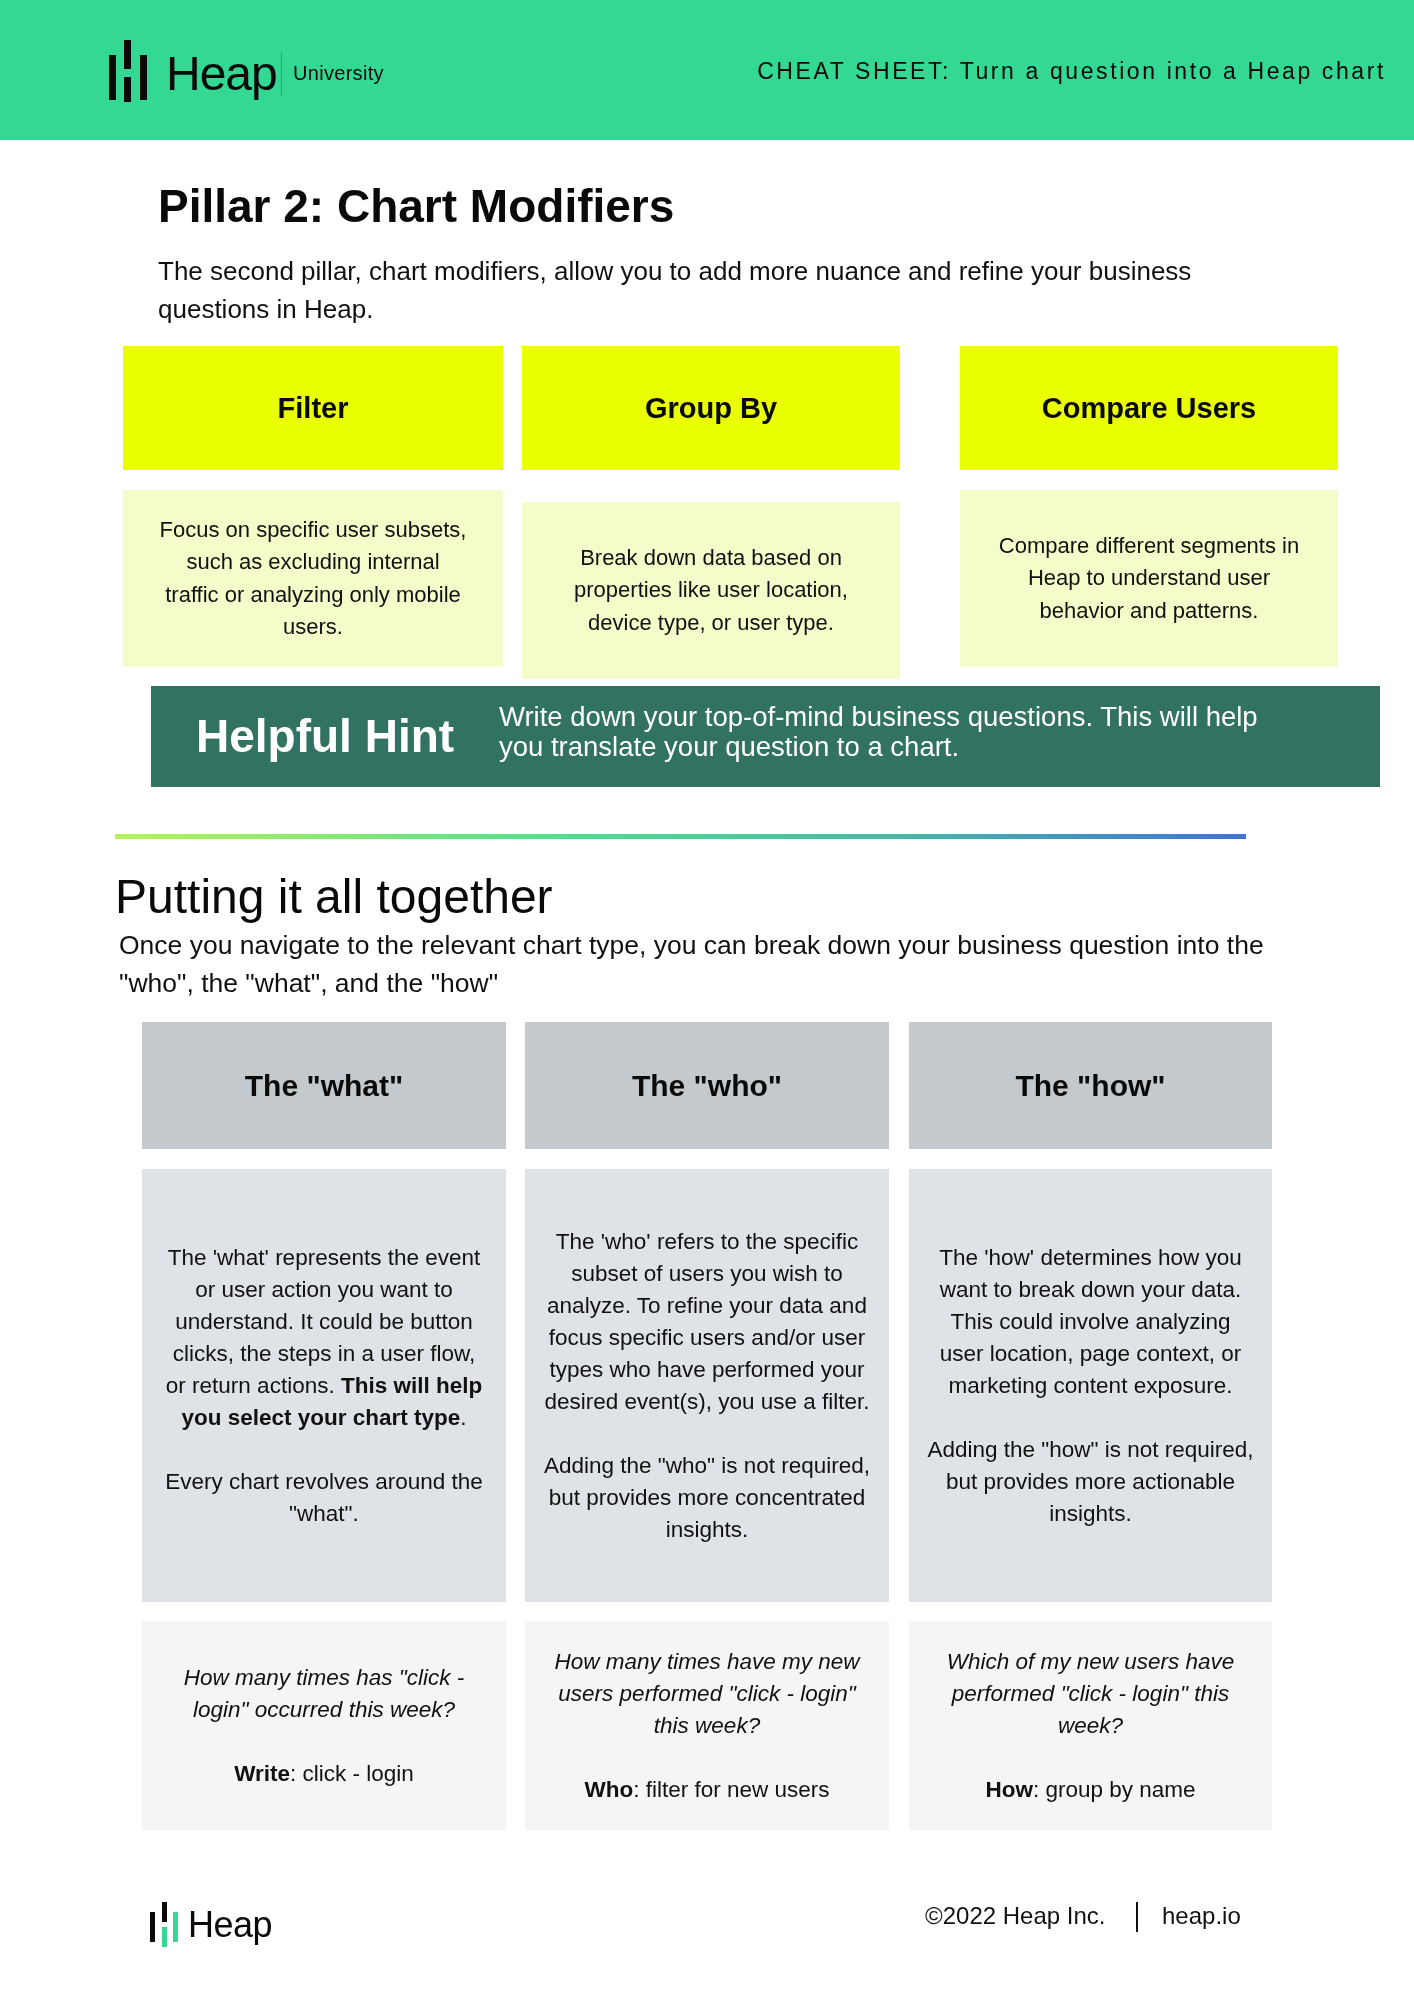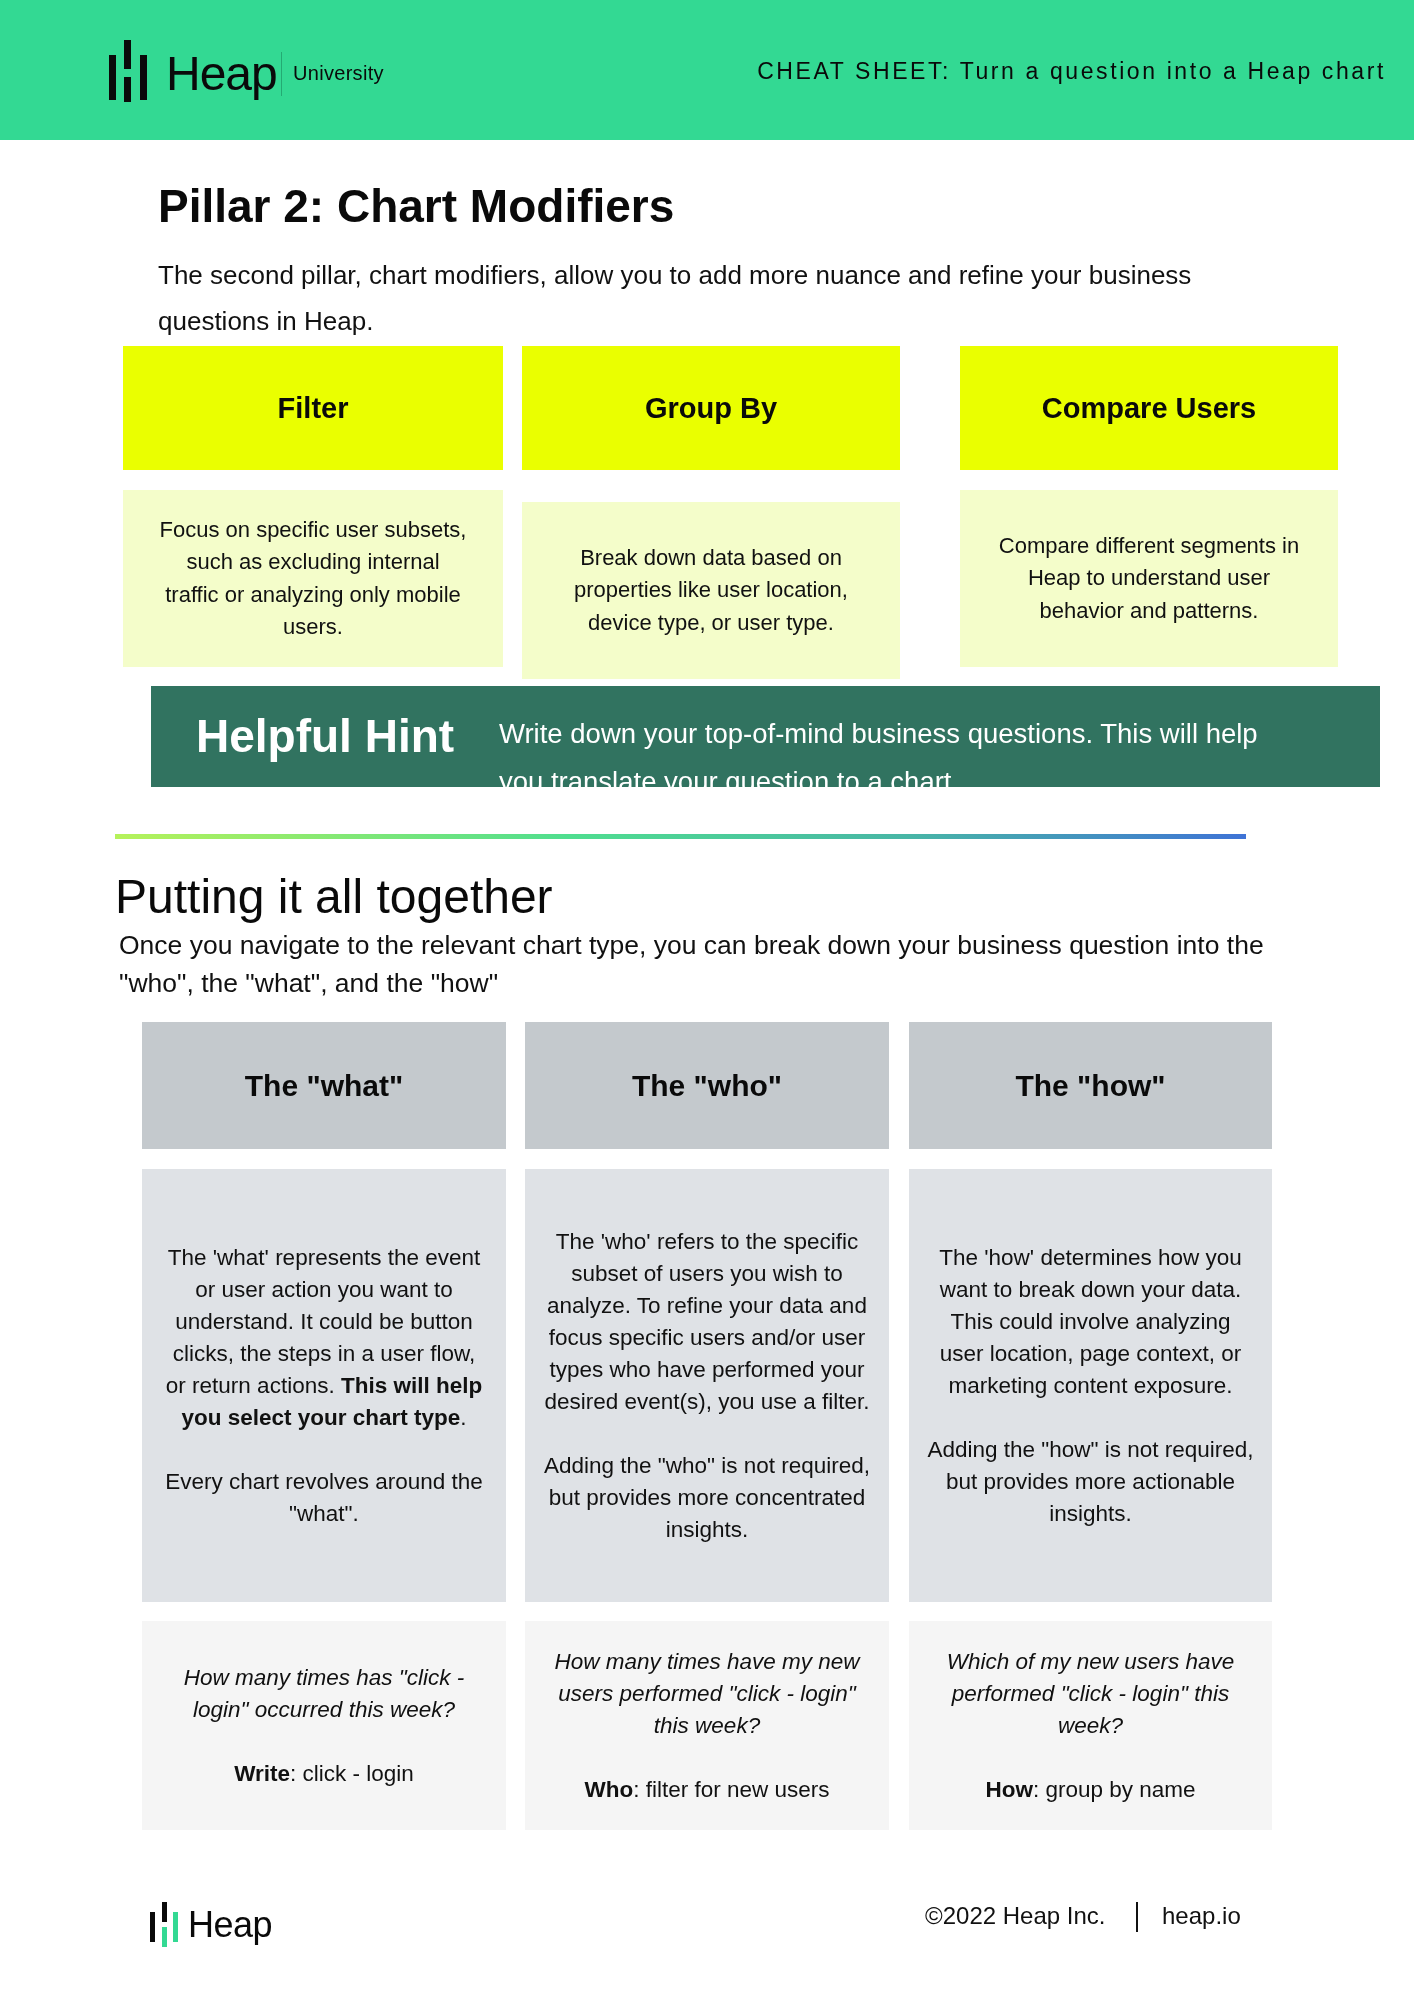--- a/index.html
+++ b/index.html
@@ -9,30 +9,30 @@
   
   .header { left:0; top:0; width:1414px; height:140px; background:#33d993; }
   .logo-bar { position:absolute; background:#0a0a0a; width:7px; }
   .logo-word { left:166px; top:44px; font-size:48px; line-height:60px; color:#0a0a0a; letter-spacing:-1px; }
   .logo-divider { left:281px; top:52px; width:1px; height:44px; background:#1b8a5e; opacity:.6; }
   .logo-sub { left:293px; top:60px; font-size:20px; line-height:26px; color:#0a0a0a; letter-spacing:0.3px; }
   .header-title { right:28px; top:56px; font-size:23px; line-height:30px; letter-spacing:2.6px; color:#0a0a0a; }
 
   
   .pillar-title { left:158px; top:178px; font-size:46px; line-height:56px; font-weight:bold; color:#0a0a0a; }
-  .pillar-desc { left:158px; top:252px; width:1100px; font-size:26px; line-height:46px; color:#111; }
+  .pillar-desc { left:158px; top:252px; width:1100px; font-size:26px; line-height:38px; color:#111; }
   .mod-head { height:124px; background:#eaff00; display:flex; align-items:center; justify-content:center;
               font-size:29px; font-weight:bold; color:#0a0a0a; }
   .mod-body { height:177px; background:#f4fdca; display:flex; align-items:center; justify-content:center;
               text-align:center; font-size:22px; line-height:32.5px; color:#111; padding:0 34px; box-sizing:border-box; }
 
   
   .hint { left:151px; top:686px; width:1229px; height:101px; background:#317360; }
   .hint-label { left:45px; top:18px; font-size:46px; line-height:64px; font-weight:bold; color:#ffffff; }
-  .hint-text { left:348px; top:24px; width:770px; font-size:27.5px; line-height:48px; color:#ffffff; }
+  .hint-text { left:348px; top:16px; width:770px; font-size:27.5px; line-height:30px; color:#ffffff; }
 
   .grad-line { left:115px; top:834px; width:1131px; height:5px;
                background:linear-gradient(90deg,#b6f25a 0%,#4fde8f 40%,#48b6a6 70%,#3f73d6 100%); }
 
   .together-title { left:115px; top:866px; font-size:48px; line-height:62px; color:#0a0a0a; }
   .together-desc { left:119px; top:926px; width:1200px; font-size:26.5px; line-height:38px; color:#111; }
 
   .col-head { height:127px; background:#c4c9cd; display:flex; align-items:center; justify-content:center;
               font-size:30px; font-weight:bold; color:#0a0a0a; }
   .col-body { height:433px; background:#dfe2e6; display:flex; align-items:center; justify-content:center;

